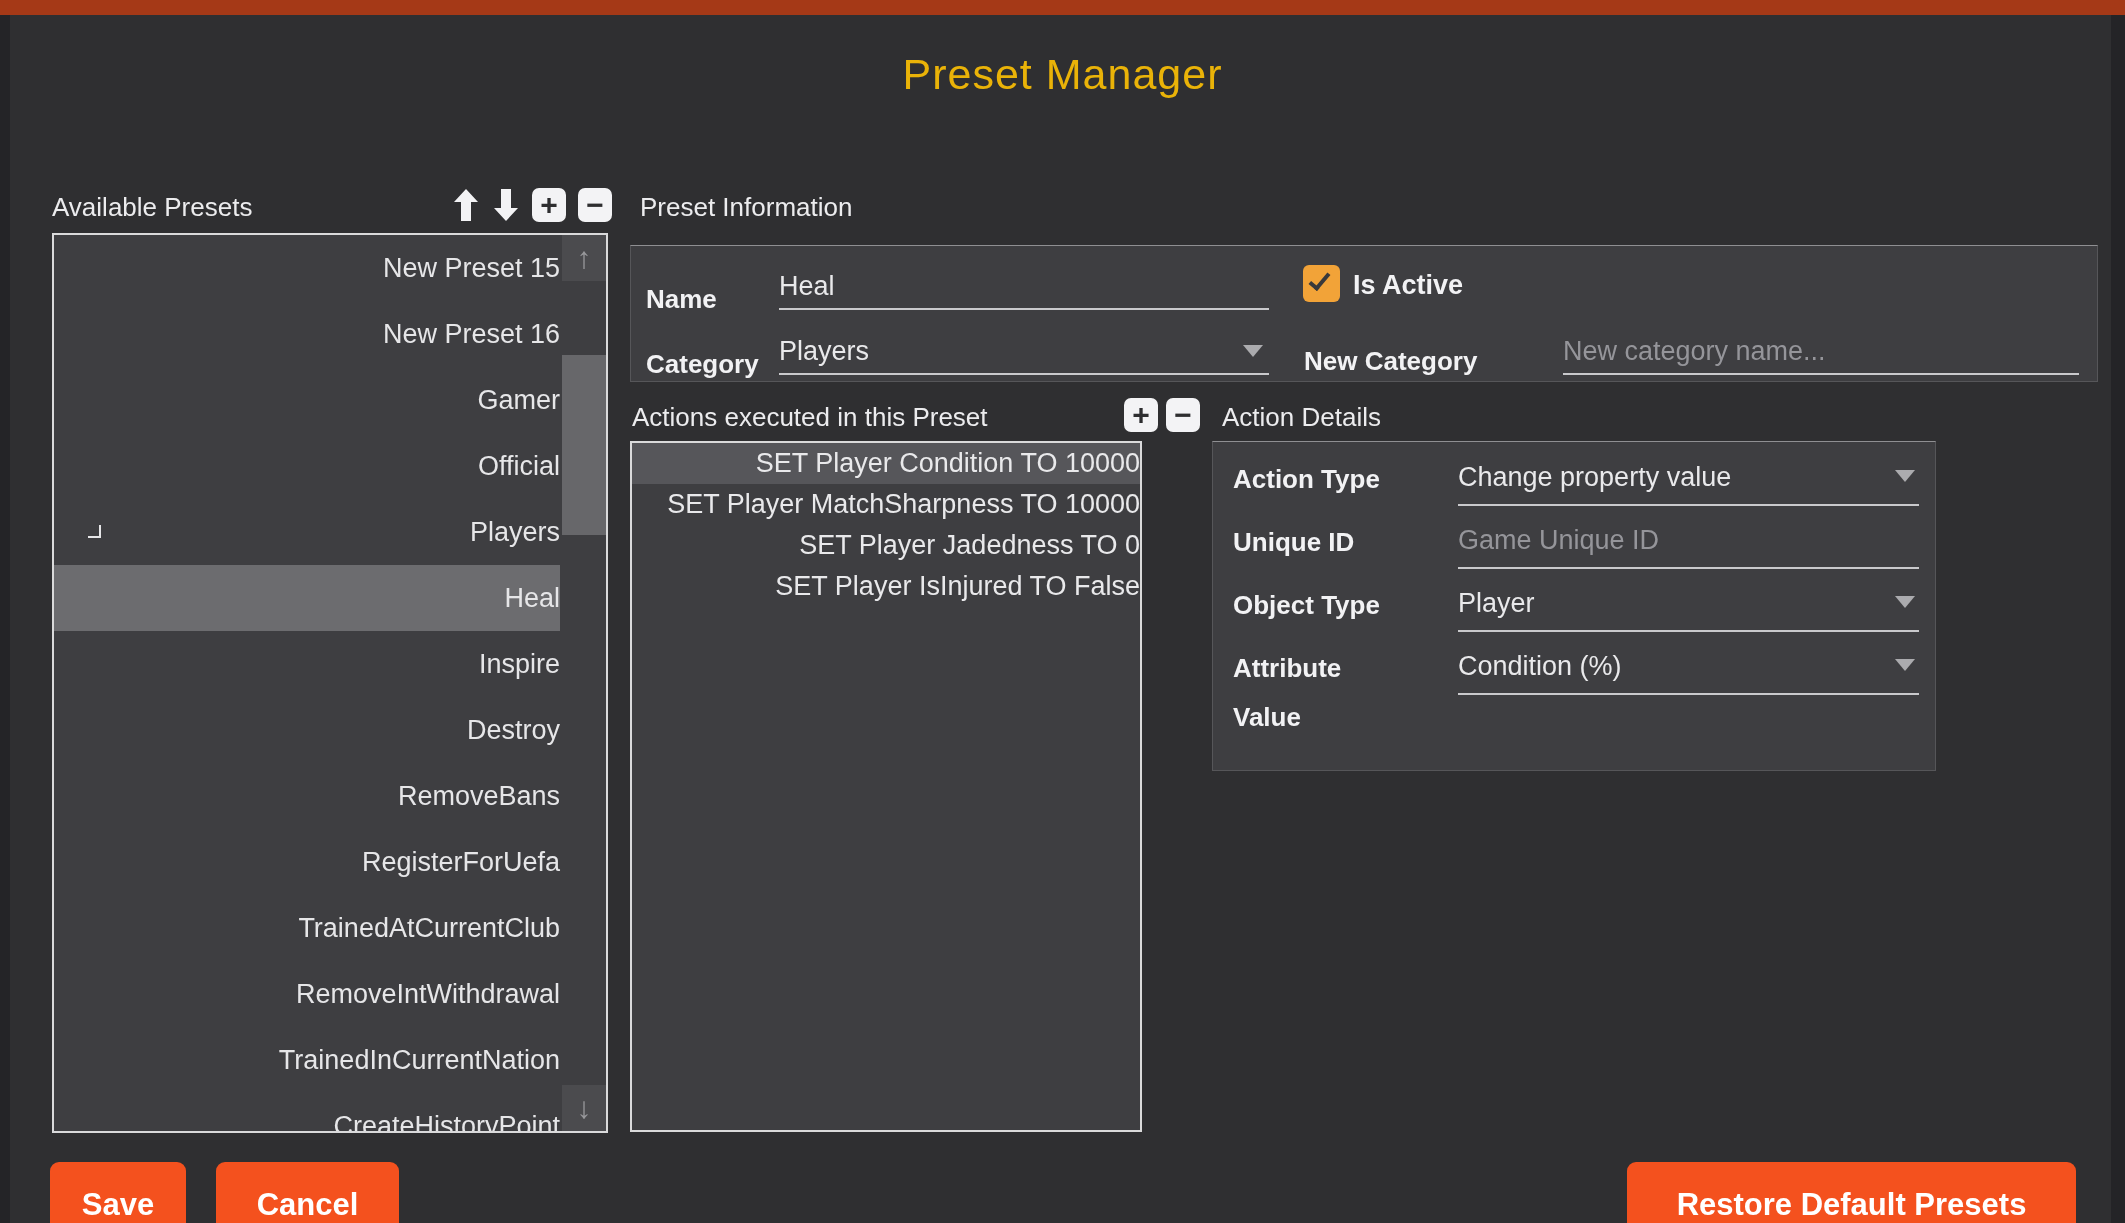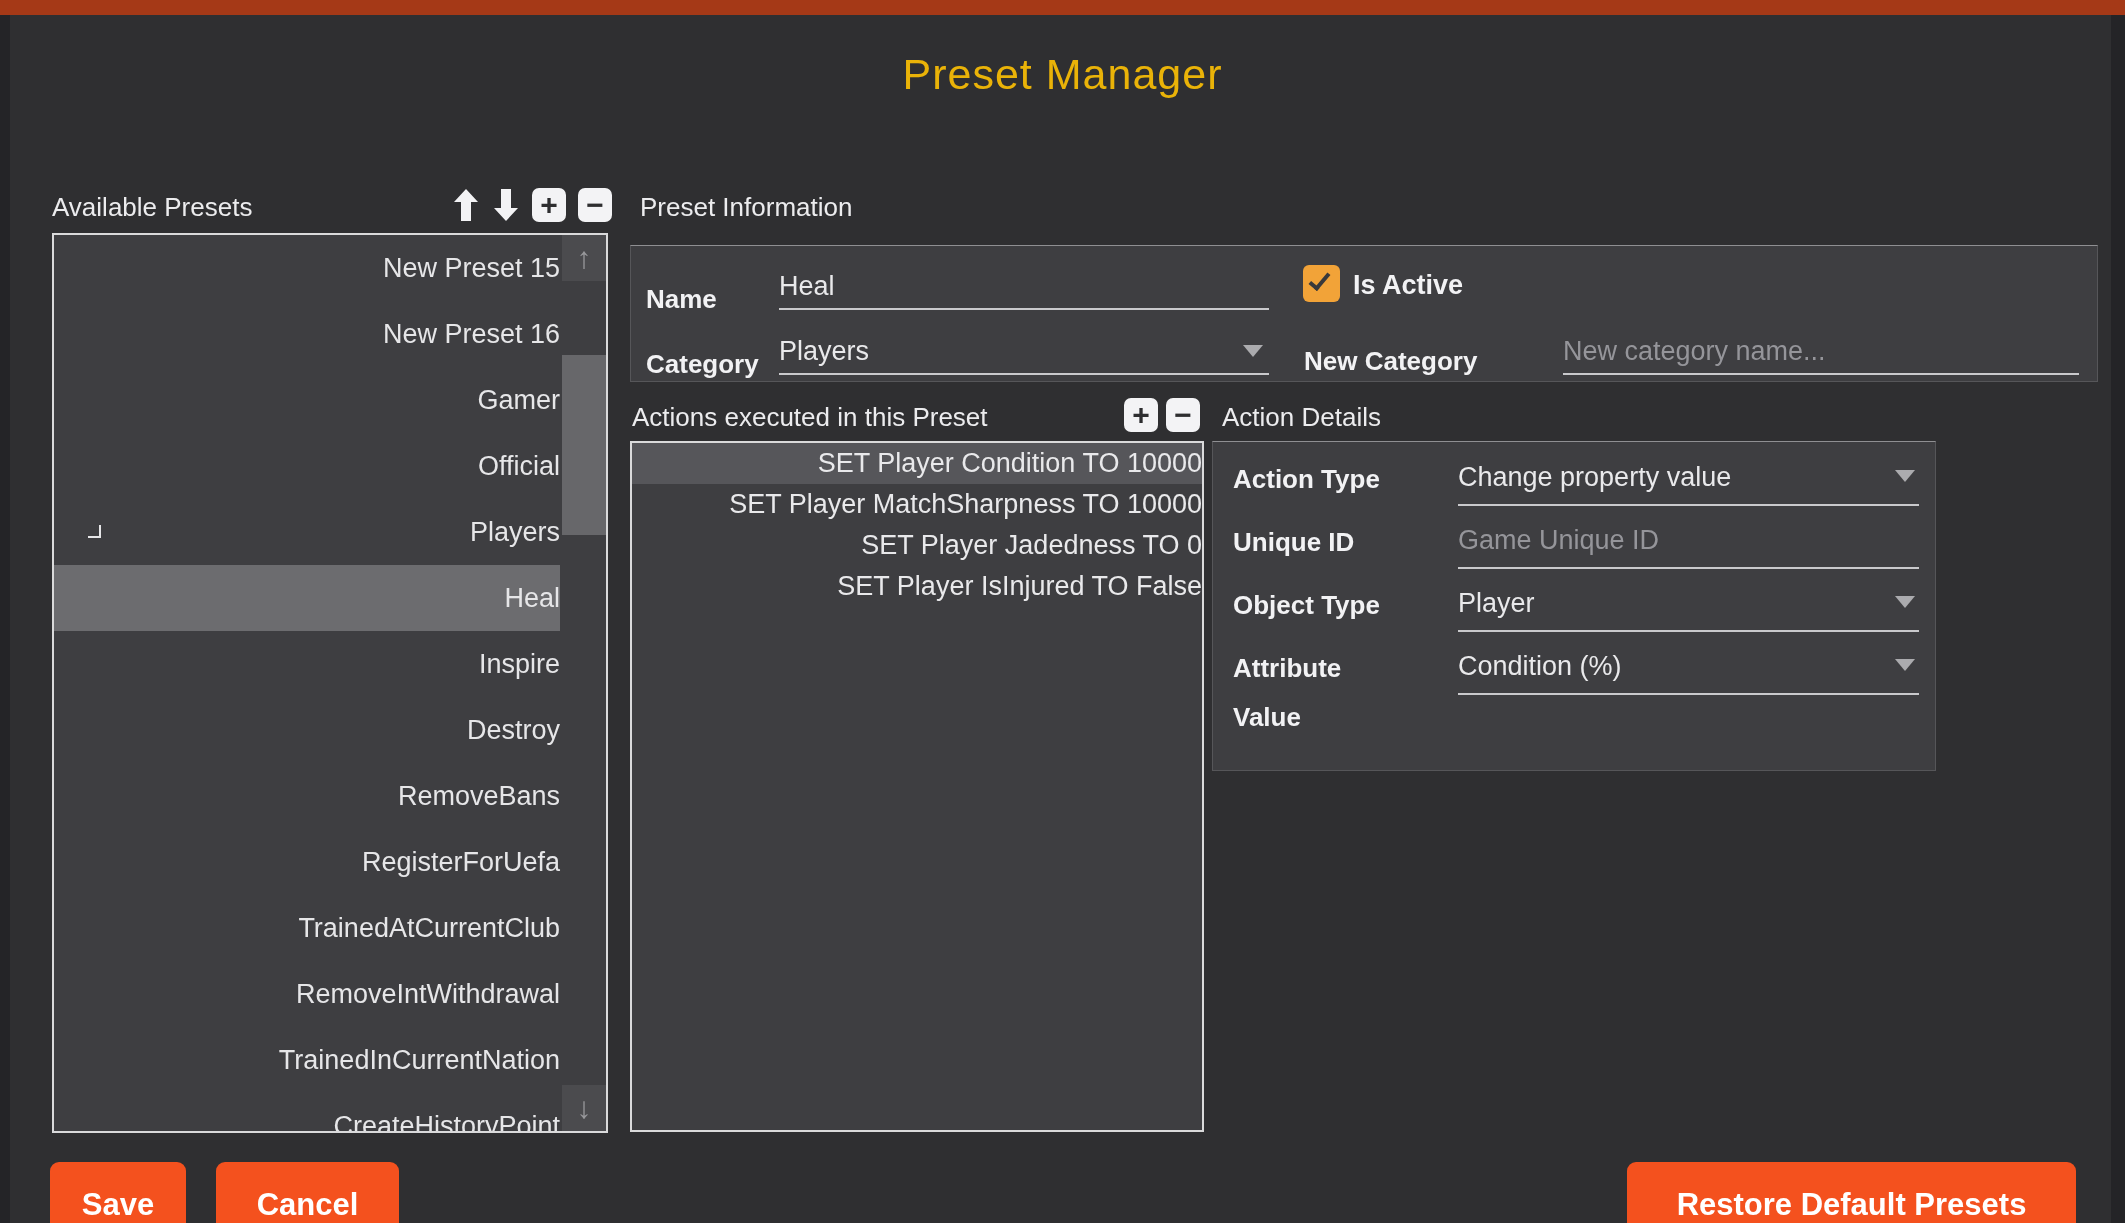--- a/index.html
+++ b/index.html
@@ -43,21 +43,21 @@
   #preset-info-body{left:630px;top:233px;width:1468px;height:137px;margin-top:12px;}
   .lbl{position:absolute;font-weight:bold;font-size:26px;color:#F2F2F4;}
   .field{position:absolute;height:44px;border-bottom:2px solid var(--underline);font-size:27px;line-height:40px;color:#E9E9EB;cursor:text;}
   .field .tri{position:absolute;right:6px;top:14px;width:0;height:0;border-left:10px solid transparent;border-right:10px solid transparent;border-top:12px solid #ABABAE;}
   .placeholder span{color:var(--muted-text);}
   .checkbox{position:absolute;width:37px;height:37px;background:var(--checkbox-orange);border-radius:6px;cursor:pointer;}
   .checkbox .check{position:absolute;left:11px;top:4px;width:11px;height:21px;border-right:4px solid #39393B;border-bottom:4px solid #39393B;transform:rotate(40deg);}
 
   
   #actions-tools{position:absolute;left:1124px;top:398px;display:flex;gap:8px;}
-  #actions-list{left:630px;top:441px;width:574px;height:691px;}
+  #actions-list{left:630px;top:441px;width:512px;height:691px;}
   .action-item{height:41px;line-height:41px;font-size:27px;padding-left:5px;color:#E9E9EB;white-space:nowrap;cursor:pointer;}
   .action-item.selected{background:var(--selection);}
 
   
   #action-details-body{left:1212px;top:441px;width:724px;height:330px;}
   .ad-row{position:absolute;left:20px;right:16px;height:56px;}
   .ad-label{position:absolute;left:0;top:10px;font-weight:bold;font-size:26px;color:#F2F2F4;}
   .ad-value{position:absolute;left:225px;right:0;top:0;height:52px;border-bottom:2px solid var(--underline);font-size:27px;line-height:46px;color:#E9E9EB;cursor:pointer;}
   .ad-value .tri{position:absolute;right:4px;top:16px;width:0;height:0;border-left:10px solid transparent;border-right:10px solid transparent;border-top:12px solid #ABABAE;}
   .ad-value.placeholder{color:var(--muted-text);}

